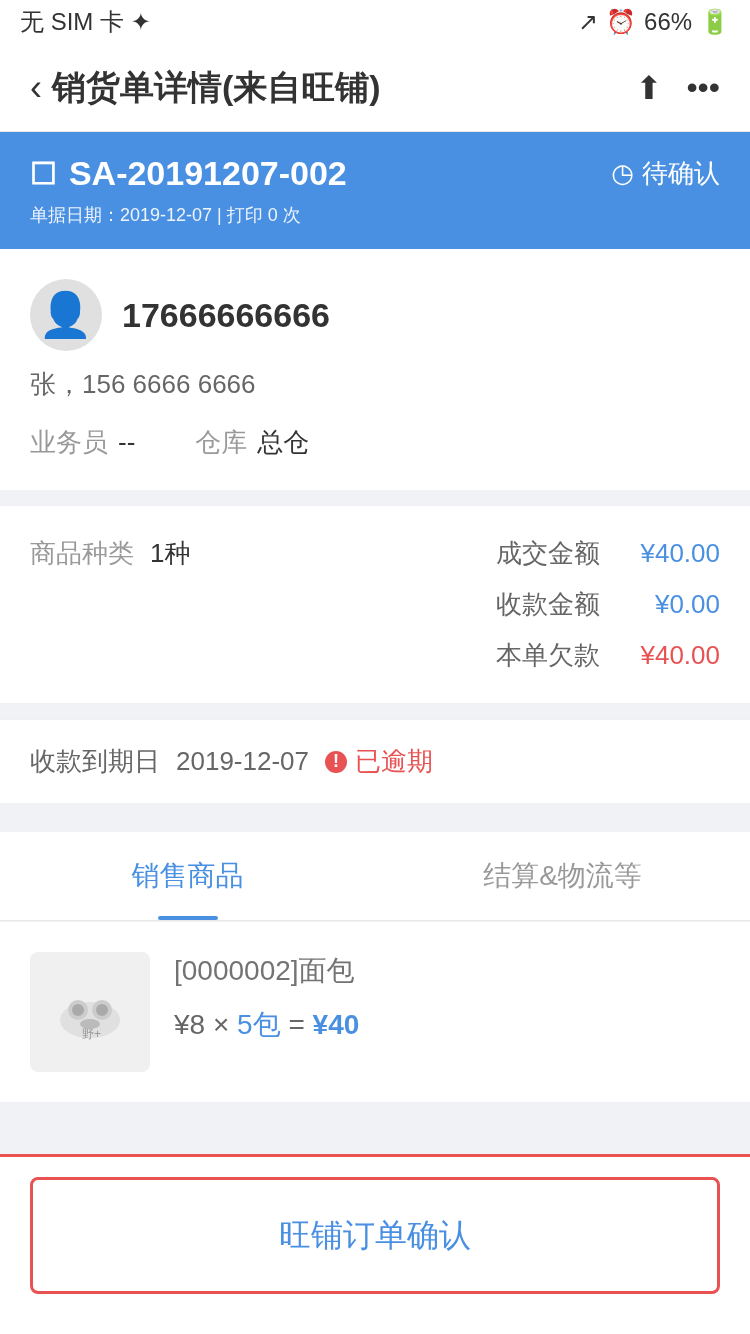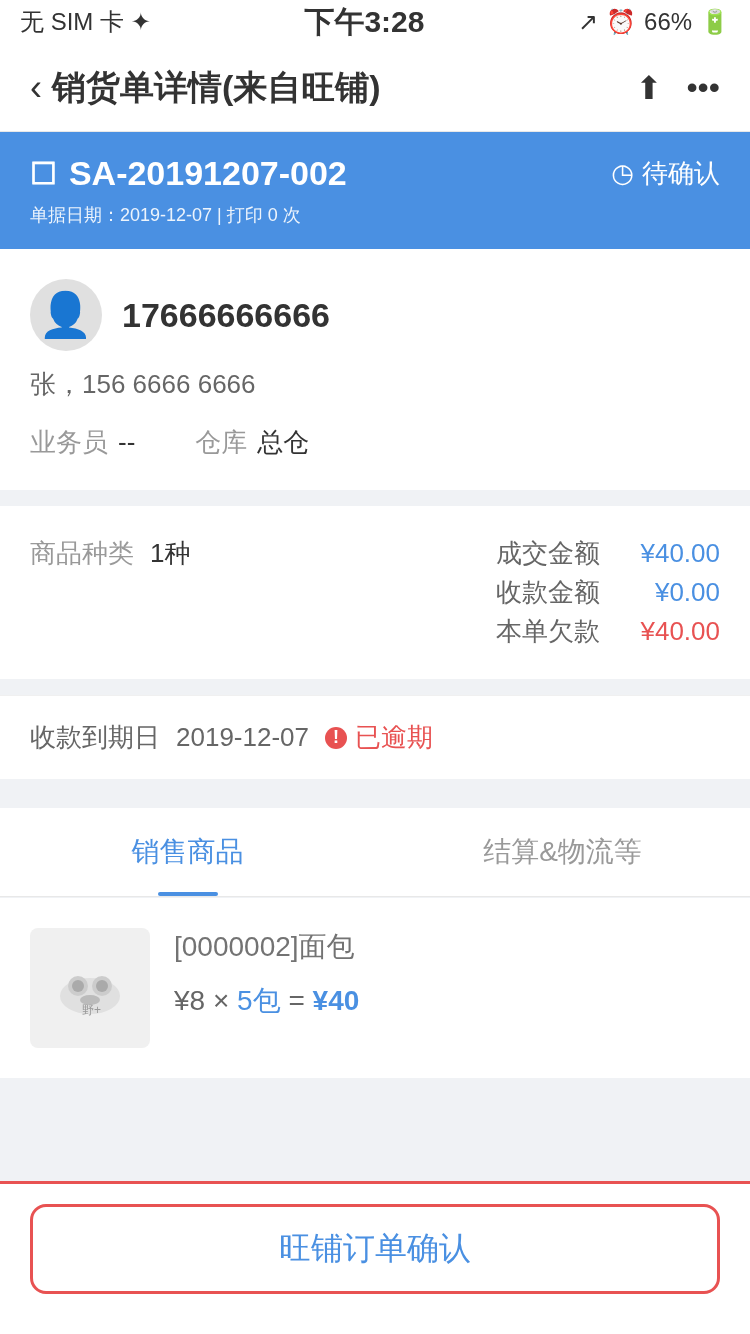--- a/index.html
+++ b/index.html
@@ -164,21 +164,21 @@
       gap: 16px;
       font-size: 26px;
       color: #666;
     }
     .summary-kind-label { color: #999; }
     .summary-kind-value { color: #333; }
     .summary-right {
       display: flex;
       flex-direction: column;
       align-items: flex-end;
-      gap: 4px;
+      gap: 16px;
     }
     .summary-row {
       display: flex;
       align-items: center;
       gap: 20px;
       font-size: 26px;
     }
     .summary-row-label { color: #666; }
     .summary-row-value { color: #4a90e2; min-width: 100px; text-align: right; }
     .summary-row-value.red { color: #e85252; }
@@ -298,41 +298,40 @@
       position: fixed;
       bottom: 0;
       left: 0;
       width: 750px;
       background: #fff;
       padding: 20px 30px 40px;
       border-top: 3px solid #e85252;
     }
     .confirm-btn {
       width: 100%;
-      height: 90px;
+      height: 117px;
       background: #fff;
       border: 3px solid #e85252;
-      border-radius: 16px;
+      border-radius: 8px;
       font-size: 32px;
       color: #4a90e2;
       cursor: pointer;
       display: flex;
       align-items: center;
       justify-content: center;
       font-weight: 500;
     }
   </style>
 </head>
 <body>
 
 <div class="status-bar">
   <div class="status-left">
     <span>无 SIM 卡 ✦</span>
   </div>
-  <div class="status-center">下午3:28</div>
   <div class="status-right">
     <span>↗</span>
     <span>⏰</span>
     <span>66%</span>
     <span>🔋</span>
   </div>
 </div>
 
 <div class="nav-bar">
   <span class="nav-back">‹</span>

